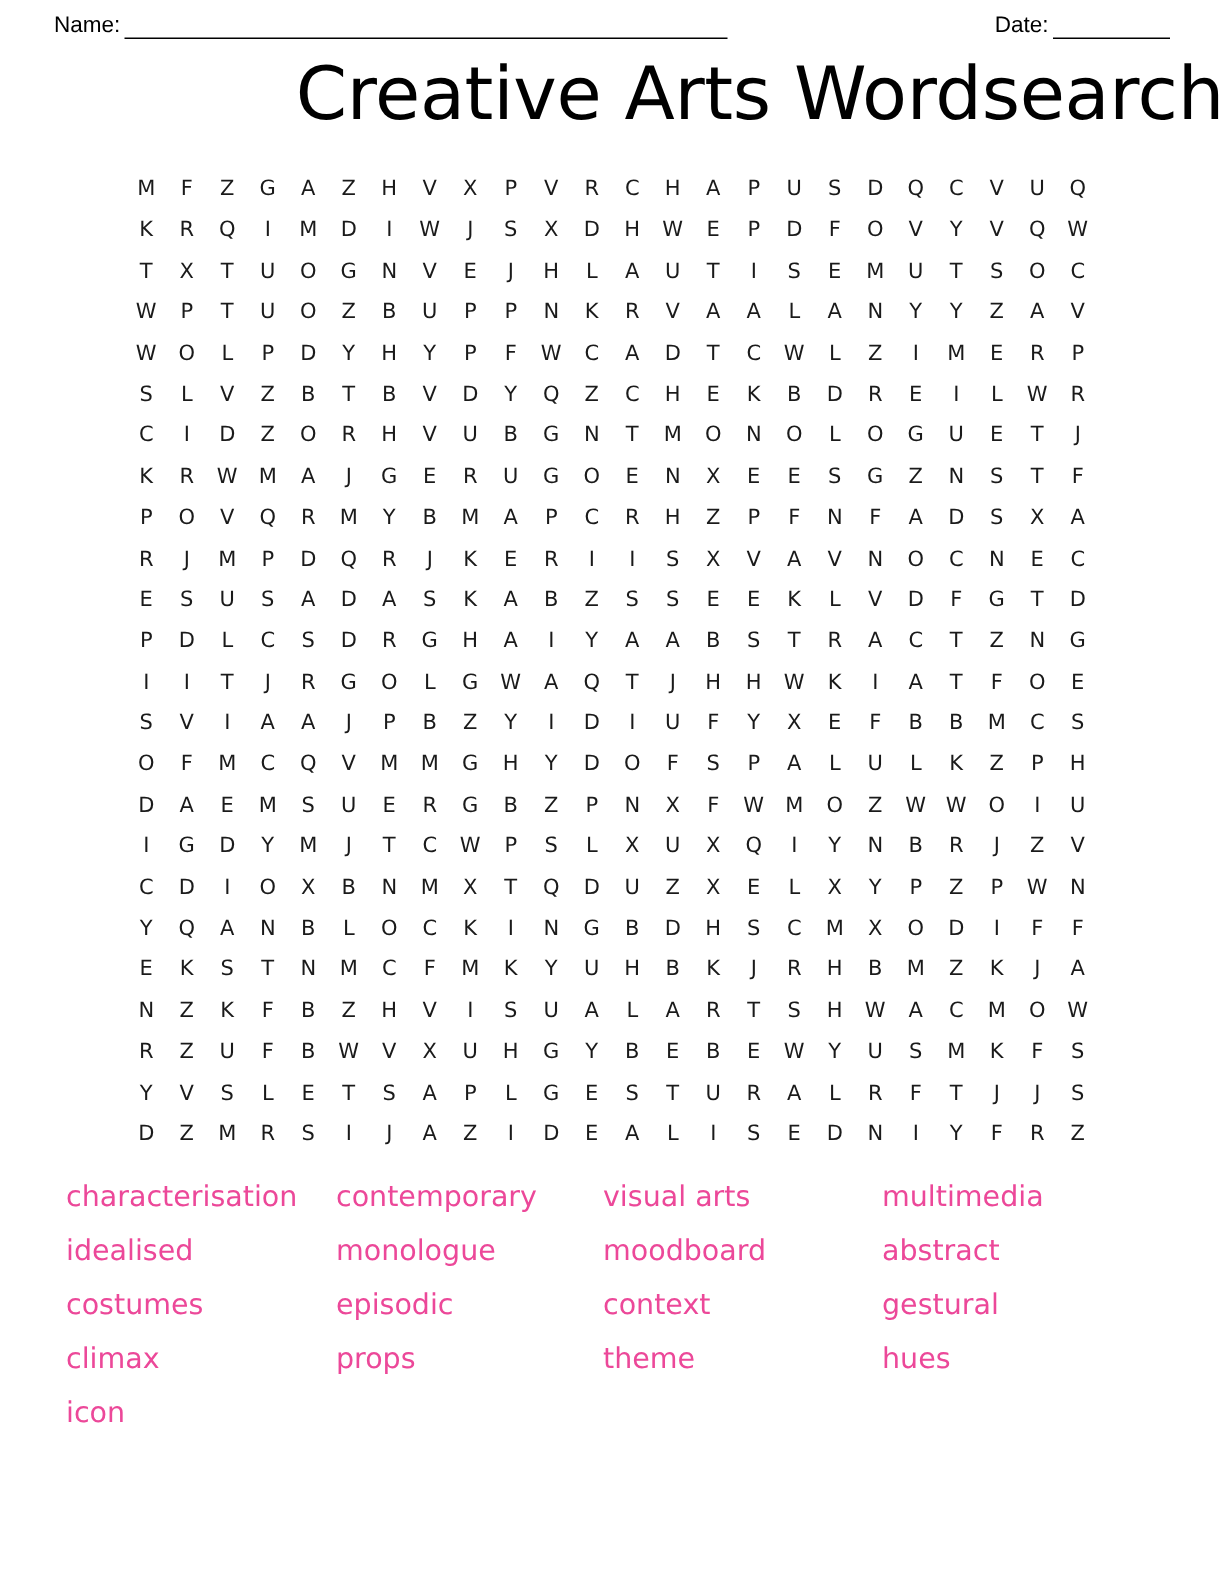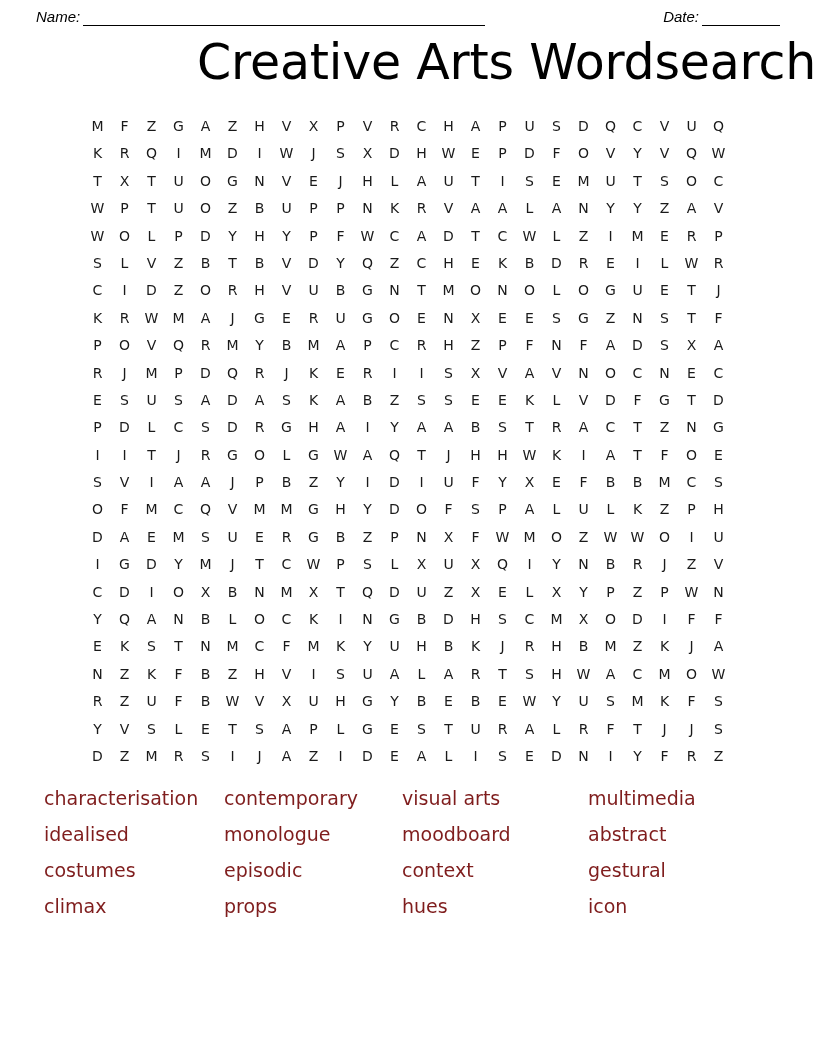--- a/index.html
+++ b/index.html
@@ -29,21 +29,20 @@
     box-sizing: border-box;
   }
   .field {
     display: flex;
     align-items: flex-end;
     font-size: 15px;
     line-height: 18px;
   }
   .field-label {
     white-space: pre;
-    font-style: italic;
   }
   .field-rule {
     display: inline-block;
     border-bottom: 1px solid #000;
     height: 13px;
     margin-left: 3px;
   }
   .rule-name  { width: 402px; }
   .rule-date  { width: 78px; }
   .header-spacer { flex: 1 1 auto; }
@@ -88,21 +87,21 @@
     left: 44px;
     width: 730px;
     display: grid;
     grid-template-columns: 180px 178px 186px 186px;
     grid-auto-rows: 36px;
   }
   .word {
     font-family: "DejaVu Sans", sans-serif;
     font-size: 19px;
     line-height: 36px;
-    color: #7f1d1d;
+    color: #ec4899;
     white-space: nowrap;
   }
 </style>
 </head>
 <body>
 
 <div class="header-row">
   <div class="field">
     <span class="field-label">Name:</span>
     <span class="field-rule rule-name"></span>
@@ -703,15 +702,16 @@
     <div class="word">idealised</div>
     <div class="word">monologue</div>
     <div class="word">moodboard</div>
     <div class="word">abstract</div>
     <div class="word">costumes</div>
     <div class="word">episodic</div>
     <div class="word">context</div>
     <div class="word">gestural</div>
     <div class="word">climax</div>
     <div class="word">props</div>
+    <div class="word">theme</div>
     <div class="word">hues</div>
     <div class="word">icon</div>
   </div>
 
 </body></html>

